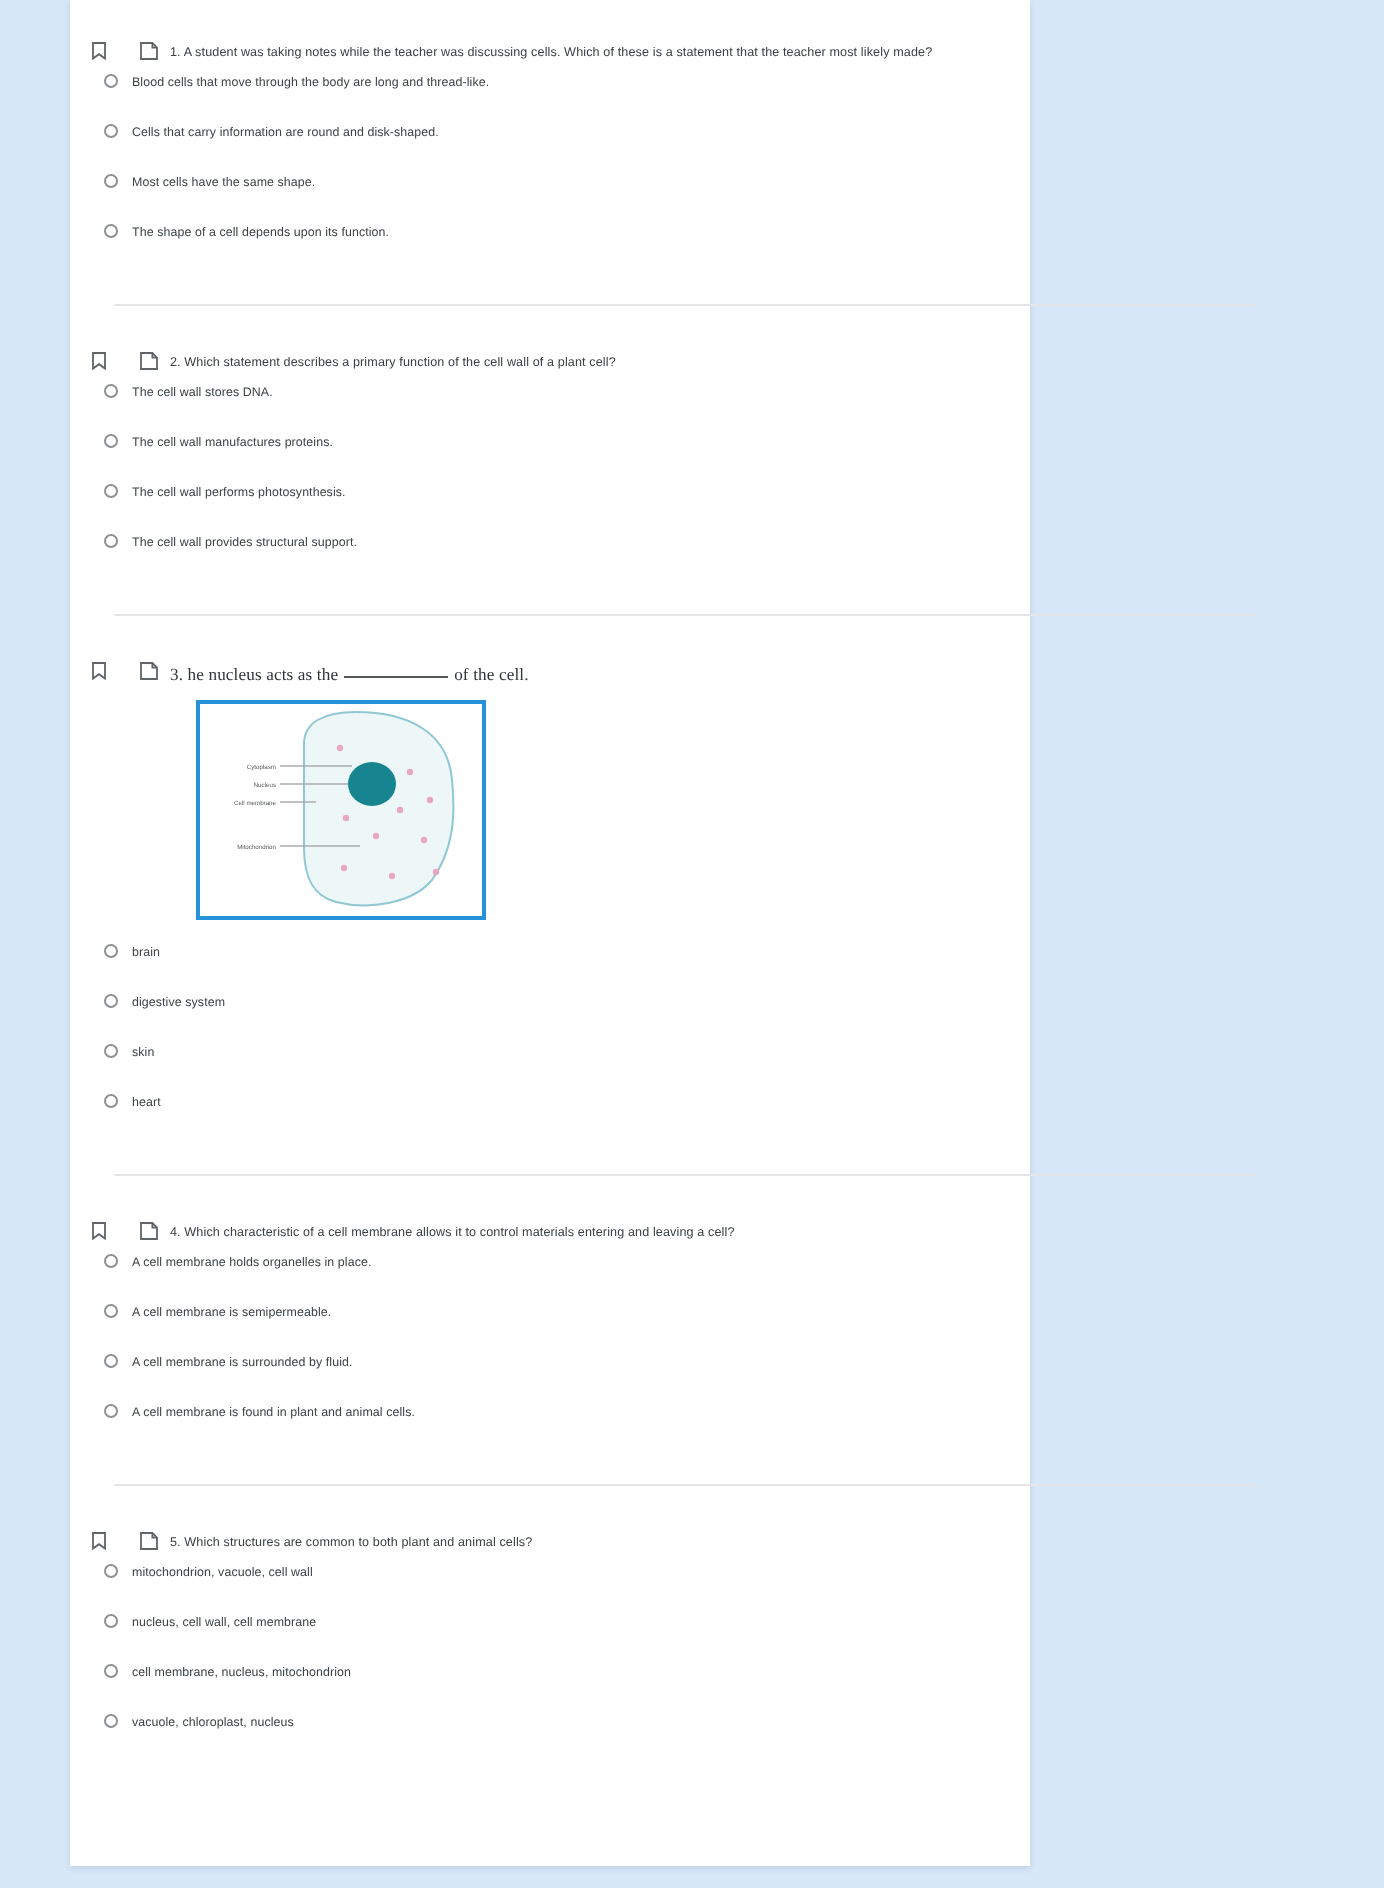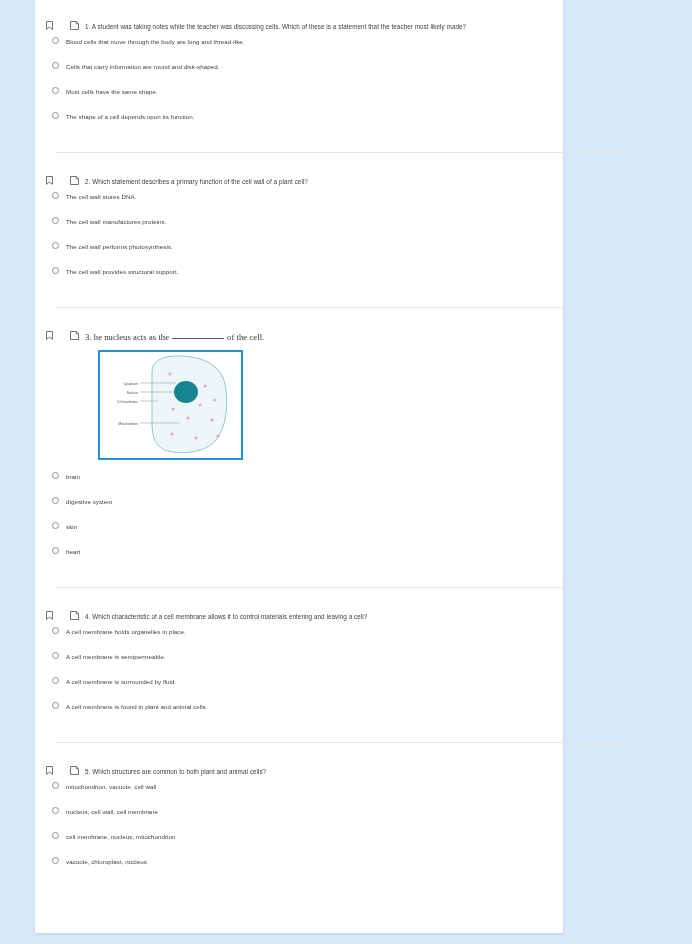--- a/index.html
+++ b/index.html
@@ -10,21 +10,21 @@
     width: 692px;
     height: 944px;
     background: #d7e8f9;
     font-family: "Liberation Sans", sans-serif;
     overflow: hidden;
   }
   .page {
     position: absolute;
     left: 35px;
     top: 0;
-    width: 528px;
+    width: 480px;
     height: 933px;
     background: #ffffff;
     box-shadow: 0 1px 3px rgba(120,140,160,0.28);
     box-sizing: border-box;
     padding: 0;
   }
   .quiz-body {
     padding: 0 11px 0 11px;
   }
   .question-block {

